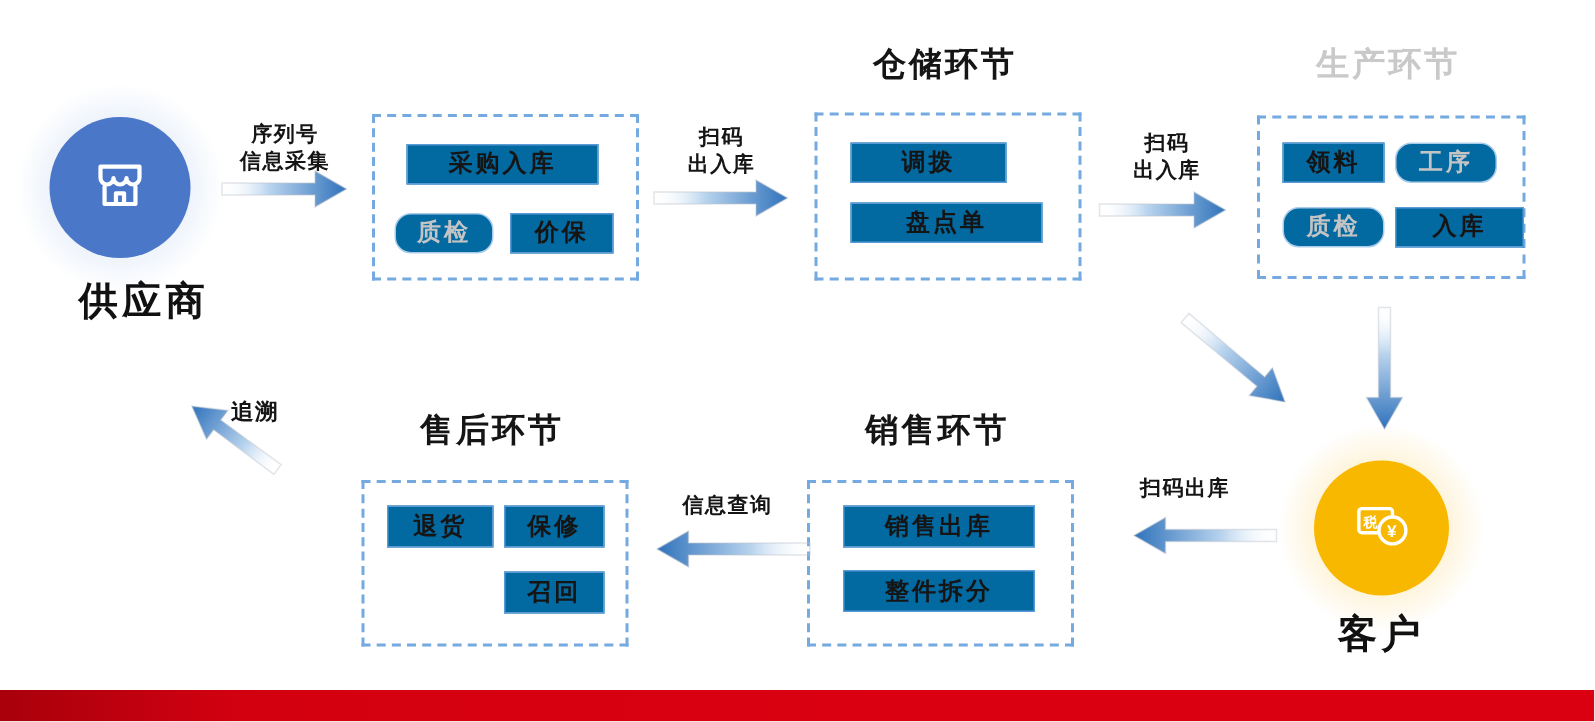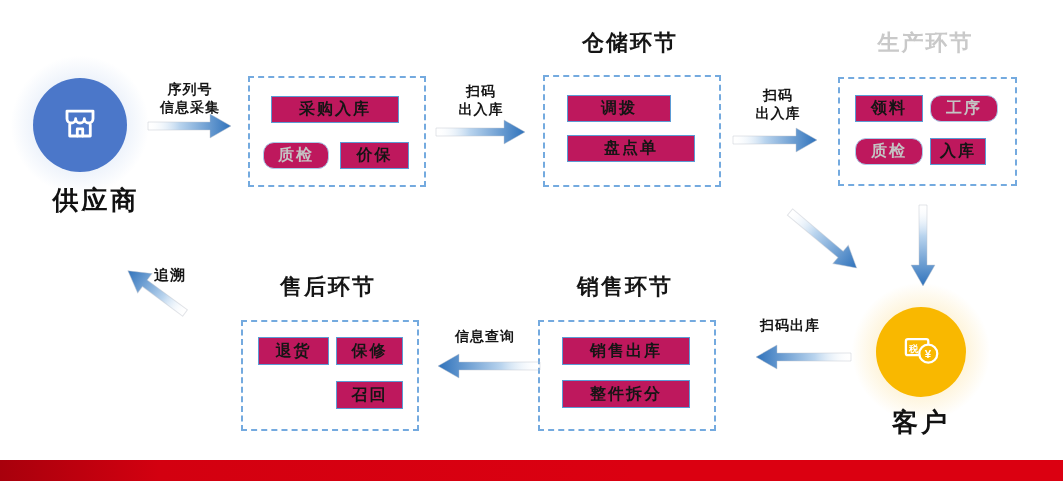--- a/index.html
+++ b/index.html
@@ -5,21 +5,21 @@
   html,body{margin:0;padding:0;background:#fff;}
   .canvas{
     position:relative;width:1063px;height:481px;background:#ffffff;overflow:hidden;
     font-family:"Liberation Sans","DejaVu Sans",sans-serif;color:#111;
   }
   .stage-title{position:absolute;text-align:center;font-size:22px;font-weight:bold;letter-spacing:2px;color:#151515;}
   .stage-title.disabled{color:#C9C9C9;}
   .stage-box{position:absolute;border:2px dashed #74AADF;background:transparent;}
   .stage-item{
     position:absolute;display:flex;align-items:center;justify-content:center;
-    background:#be185d;border:1.5px solid #5B9BD5;font-size:16px;font-weight:bold;
+    background:#0369a1;border:1.5px solid #5B9BD5;font-size:16px;font-weight:bold;
     letter-spacing:2px;color:#151515;box-sizing:border-box;
   }
   .stage-item.disabled{border-color:#A9CCEA;color:#C4C4C4;border-radius:11px;}
   .node-circle{position:absolute;border-radius:50%;display:flex;align-items:center;justify-content:center;}
   .node-glow{position:absolute;border-radius:50%;pointer-events:none;}
   .node-label{position:absolute;text-align:center;font-size:26px;font-weight:bold;letter-spacing:3px;color:#111;}
   .arrow-label{position:absolute;text-align:center;font-size:14px;font-weight:bold;line-height:1.25;letter-spacing:1px;color:#151515;}
   .garrow{position:absolute;overflow:visible;}
   .rot{transform-origin:0 50%;}
   .bottom-bar{position:absolute;left:0;top:460px;width:1063px;height:21px;
@@ -90,21 +90,21 @@
   </div>
   <svg class="garrow" style="left:733px;top:126px;" width="85" height="28">
     <polygon points="0,10 63,10 63,2 84,14 63,26 63,18 0,18" fill="url(#grad-r)" stroke="rgba(190,196,205,0.45)" stroke-width="1"></polygon>
   </svg>
 
   <div class="stage-title disabled" style="left:838px;top:28px;width:175px;">生产环节</div>
   <div class="stage-box" style="left:838px;top:77px;width:175px;height:105px;"></div>
   <div class="stage-item" style="left:855px;top:95px;width:68px;height:27px;">领料</div>
   <div class="stage-item disabled" style="left:930px;top:95px;width:68px;height:27px;">工序</div>
   <div class="stage-item disabled" style="left:855px;top:138px;width:68px;height:27px;">质检</div>
-  <div class="stage-item" style="left:930px;top:138px;width:56px;height:27px;">入库</div>
+  <div class="stage-item" style="left:930px;top:138px;width:86px;height:27px;">入库</div>
 
   <svg class="garrow rot" style="left:790px;top:198px;transform:rotate(40deg);" width="88" height="28">
     <polygon points="0,10 66,10 66,2 87,14 66,26 66,18 0,18" fill="url(#grad-r)" stroke="rgba(190,196,205,0.45)" stroke-width="1"></polygon>
   </svg>
 
   <svg class="garrow rot" style="left:923px;top:191px;transform:rotate(90deg);" width="82" height="28">
     <polygon points="0,10 60,10 60,2 81,14 60,26 60,18 0,18" fill="url(#grad-r)" stroke="rgba(190,196,205,0.45)" stroke-width="1"></polygon>
   </svg>
 
   <div class="node-glow" style="left:849px;top:280px;width:144px;height:144px;

